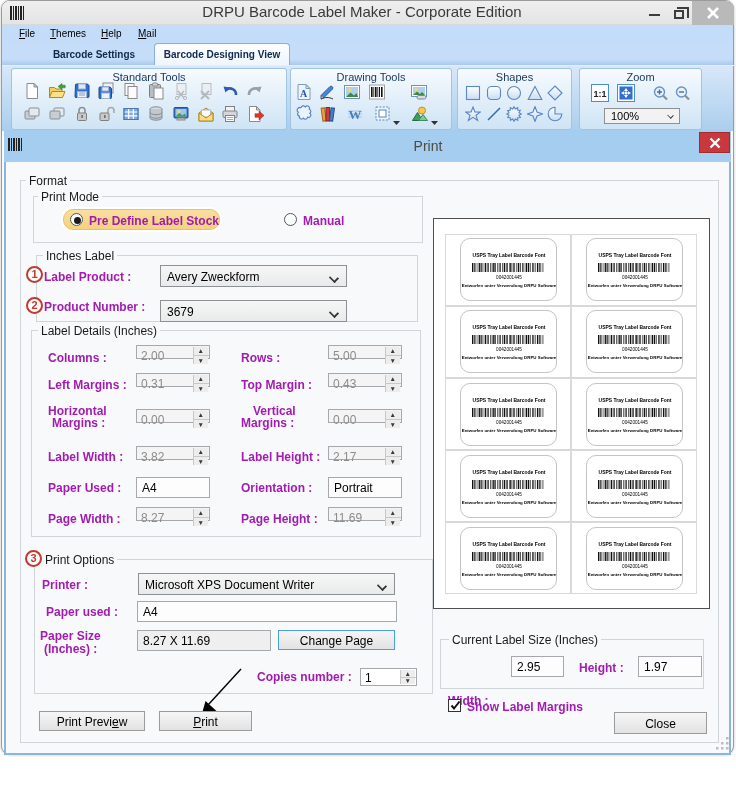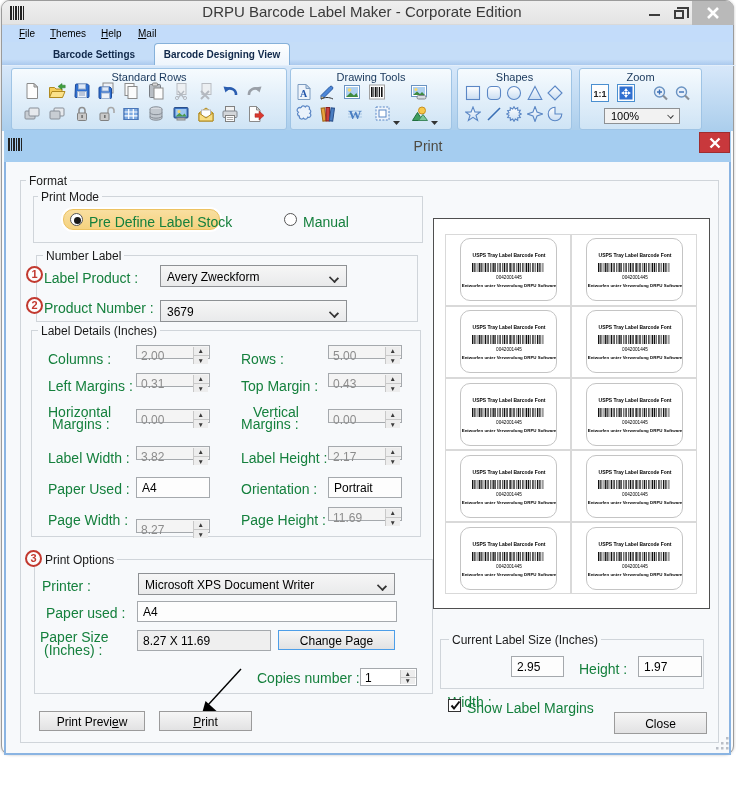--- a/index.html
+++ b/index.html
@@ -37,21 +37,21 @@
 
 
 #dlg-bg { left:4px; top:130px; width:727px; height:625px; background:#f7f9fb;
   border-left:2.5px solid #8ab4e2; border-right:2.5px solid #8ab4e2; border-bottom:2.5px solid #8ab4e2; }
 #dlg-title { left:4px; top:130px; width:727px; height:32px; background:#a5cdf0; }
 #dlg-title-text { left:60px; top:138px; width:736px; text-align:center; font-size:14px; color:#4e4a41; }
 #dlg-close { left:699px; top:132px; width:31px; height:21px; background:#c8383c; border:1px solid #9f2d30; color:#fff; text-align:center; font-size:11px; font-weight:bold; line-height:19px; }
 
 .gbox { position:absolute; border:1px solid #d0d5da; }
 .glabel { position:absolute; font-size:12px; color:#1a1a1a; background:#f7f9fb; padding:0 3px; white-space:nowrap;}
-.lbl { position:absolute; font-size:14px; color:#15803d; white-space:nowrap; }
+.lbl { position:absolute; font-size:12px; color:#a21caf; white-space:nowrap;font-weight:bold; }
 .num-circle { position:absolute; width:17px; height:17px; border:2px solid #c2392f; border-radius:50%; background:#fdfdfd; color:#c2392f; font-size:11px; font-weight:bold; text-align:center; line-height:13px; }
 
 .spin { position:absolute; width:74px; height:14px; background:#f4f4f4; border:1px solid #a5a9ad; font-size:12px; color:#8c8c8c; }
 .spin .val { position:absolute; left:4px; top:3px; }
 .spin .btns { position:absolute; right:1px; top:1px; width:15px; height:17px; background:#ededed; border-left:1px solid #c8c8c8; }
 .spin .btns:before { content:"▲"; position:absolute; top:0px; left:3.5px; font-size:6.5px; color:#3a3a3a; }
 .spin .btns:after { content:"▼"; position:absolute; bottom:0px; left:3.5px; font-size:6.5px; color:#3a3a3a; }
 .spin .btns i { position:absolute; top:8px; left:0; width:15px; height:1px; background:#c8c8c8; }
 .tbox { position:absolute; height:21px; background:#fdfdfd; border:1px solid #a5a9ad; font-size:12px; color:#000; padding:3px 0 0 5px; }
 
@@ -99,21 +99,21 @@
       <div class="menu-item" style="left:99px"><u>H</u>elp</div>
       <div class="menu-item" style="left:136px"><u>M</u>ail</div>
     </div>
     <div id="tabbar" class="abs">
       <div id="tab1" class="abs">Barcode Settings</div>
       <div id="tab2" class="abs">Barcode Designing View</div>
     </div>
     <div id="toolbar" class="abs">
         <div class="abs" style="left:0;top:0;width:736px;height:1px;background:#e3eefa;"></div>
       <div class="group" style="left:9px; width:276px;">
-          <div class="group-label">Standard Rows</div>
+          <div class="group-label">Standard Tools</div>
         </div>
       <div class="group" style="left:288px; width:162px;">
           <div class="group-label">Drawing Tools</div>
         </div>
       <div class="group" style="left:455px; width:115px;">
           <div class="group-label">Shapes</div>
         </div>
       <div class="group" style="left:577px; width:123px;">
           <div class="group-label">Zoom</div>
         </div>
@@ -412,21 +412,21 @@
   <div class="gbox" style="left:33px;top:196px;width:390px;height:47px;"></div>
   <div class="glabel" style="left:38px;top:190px;">Print Mode</div>
   <div class="abs" style="left:63px;top:209px;width:157px;height:21px;background:linear-gradient(#f9dfa0,#f5d27f);border:1px solid #ecc261;border-radius:10px;box-shadow:0 0 0 2px #ffffff;"></div>
   <div class="abs" style="left:70px;top:213px;width:13px;height:13px;border-radius:50%;background:#fff;border:1px solid #555;"></div>
   <div class="abs" style="left:74px;top:217px;width:7px;height:7px;border-radius:50%;background:#1a1a1a;"></div>
   <div class="lbl" style="left:89px;top:214px;">Pre Define Label Stock</div>
   <div class="abs" style="left:284px;top:213px;width:13px;height:13px;border-radius:50%;background:#fff;border:1px solid #555;"></div>
   <div class="lbl" style="left:303px;top:214px;">Manual</div>
 
   <div class="gbox" style="left:36px;top:255px;width:382px;height:67px;"></div>
-  <div class="glabel" style="left:43px;top:249px;">Number Label</div>
+  <div class="glabel" style="left:43px;top:249px;">Inches Label</div>
   <div class="num-circle" style="left:26px;top:266px;">1</div>
   <div class="lbl" style="left:44px;top:270px;">Label Product :</div>
   <div class="combo" style="left:160px;top:265px;width:187px;">Avery Zweckform</div>
   <div class="num-circle" style="left:26px;top:297px;">2</div>
   <div class="lbl" style="left:44px;top:300px;">Product Number :</div>
   <div class="combo" style="left:160px;top:300px;width:187px;">3679</div>
 
   <div class="gbox" style="left:31px;top:330px;width:390px;height:207px;"></div>
   <div class="glabel" style="left:38px;top:324px;">Label Details (Inches)</div>
   <div class="lbl" style="left:48px;top:351px;">Columns :</div>
@@ -490,21 +490,21 @@
         <i></i>
       </span>
     </div>
 
   <div class="lbl" style="left:48px;top:481px;">Paper Used :</div>
   <div class="tbox" style="left:136px;top:477px;width:74px;">A4</div>
   <div class="lbl" style="left:241px;top:481px;">Orientation :</div>
   <div class="tbox" style="left:328px;top:477px;width:74px;">Portrait</div>
 
   <div class="lbl" style="left:48px;top:512px;">Page Width :</div>
-  <div class="spin" style="left:136px;top:507px;margin-top:12px;">
+  <div class="spin" style="left:136px;top:507px;">
       <span class="val">8.27</span>
       <span class="btns">
         <i></i>
       </span>
     </div>
   <div class="lbl" style="left:241px;top:512px;">Page Height :</div>
   <div class="spin" style="left:328px;top:507px;">
       <span class="val">11.69</span>
       <span class="btns">
         <i></i>

